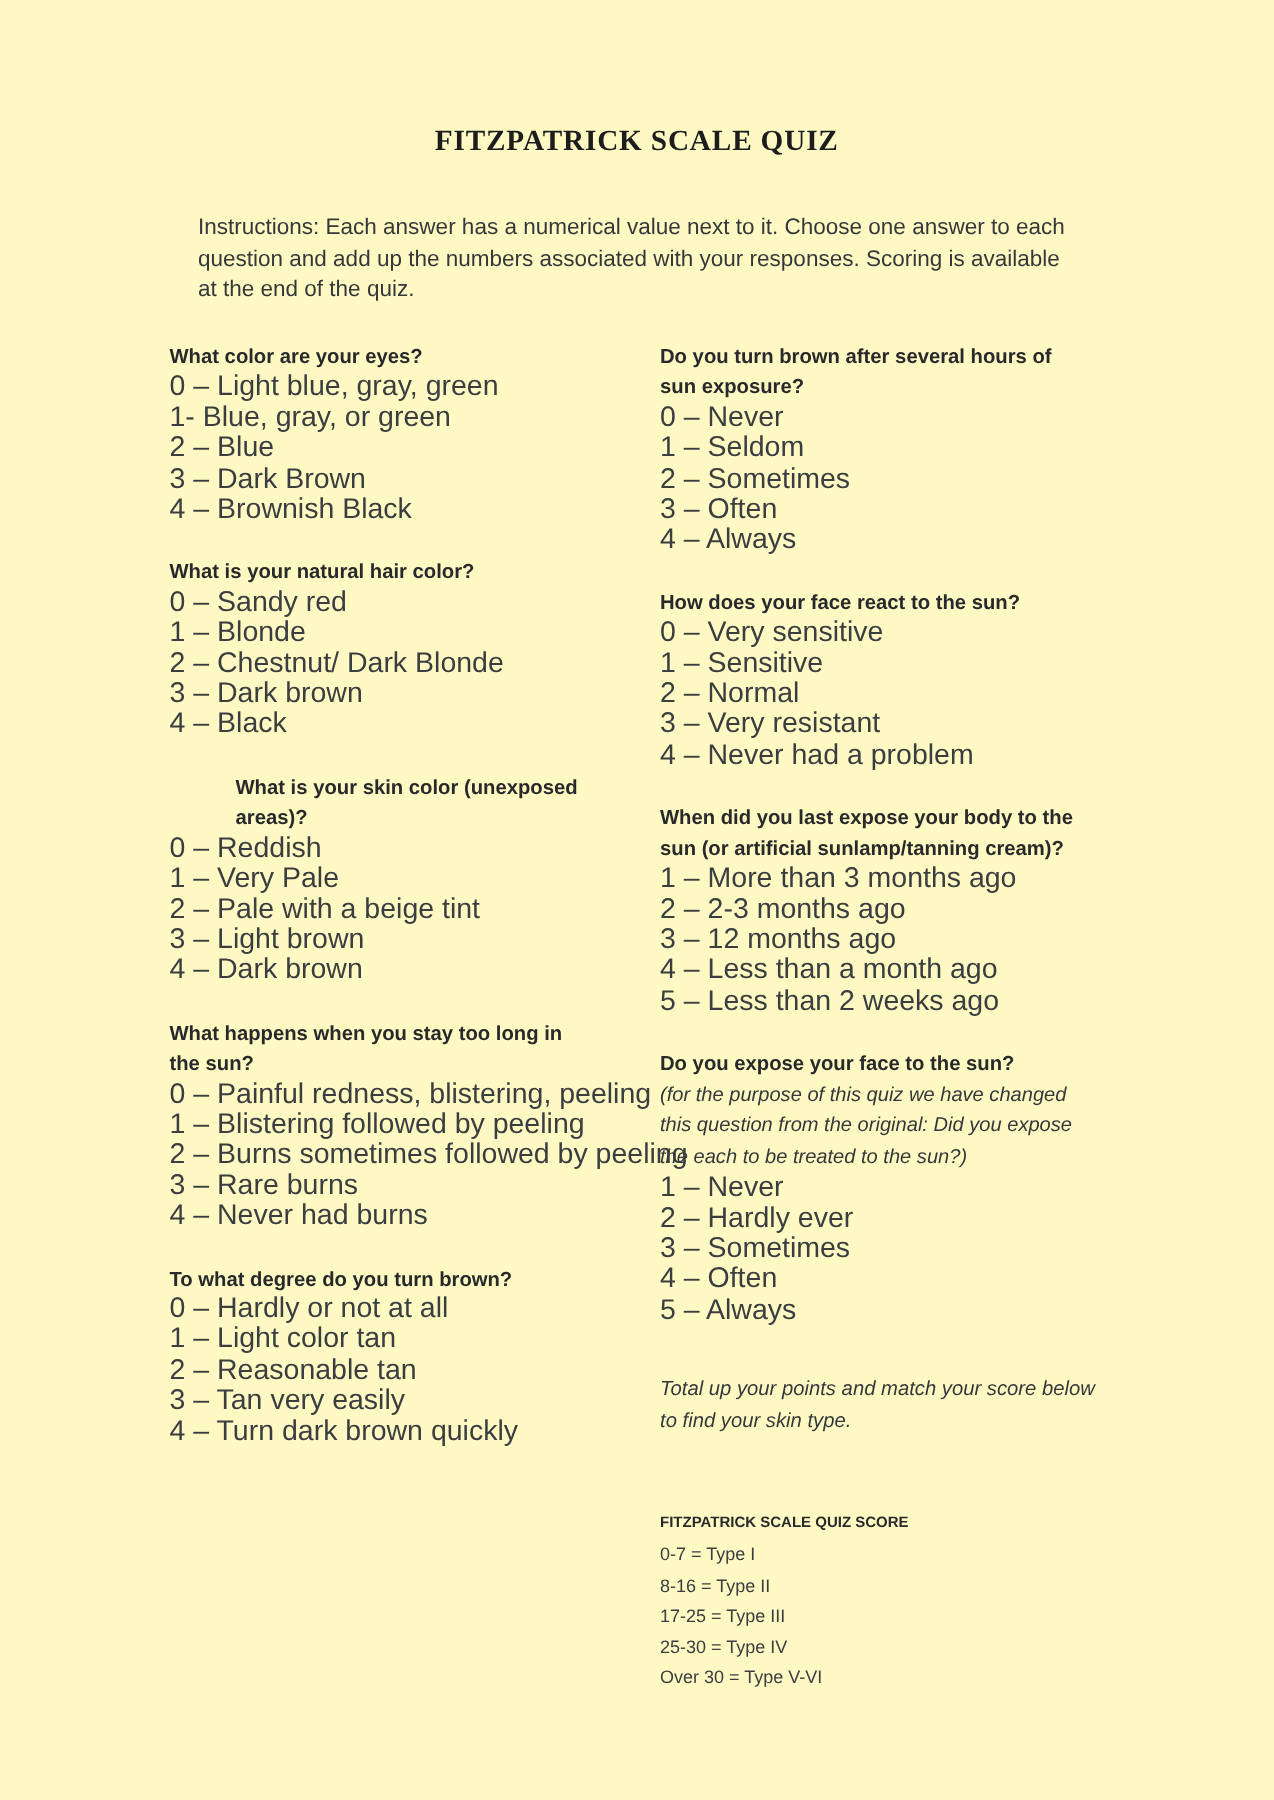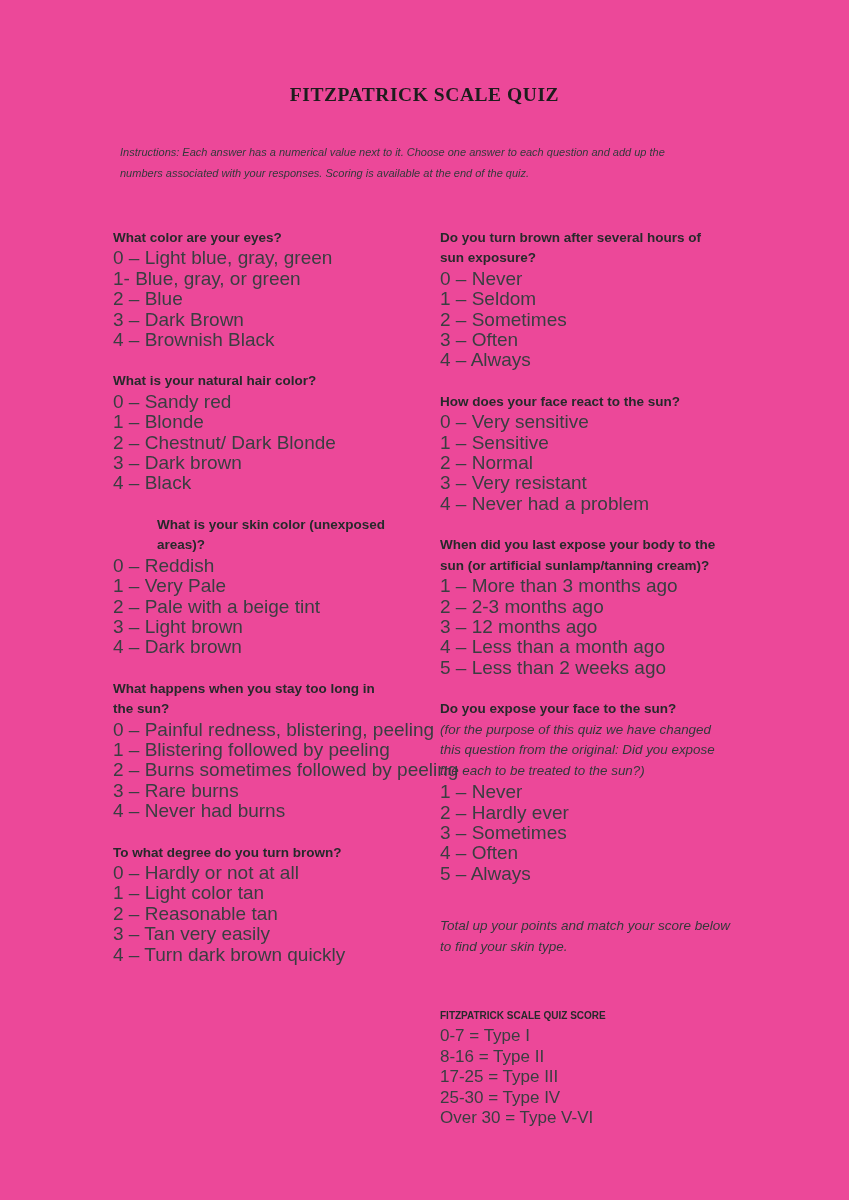--- a/index.html
+++ b/index.html
@@ -16,46 +16,45 @@
     color: #34383b;
     -webkit-font-smoothing: antialiased;
   }
 
   .page {
     position: absolute;
     left: 0;
     top: 0;
     width: 849px;
     height: 1200px;
-    background: #ec4899;
+    background: #fef9c3;
   }
 
   
   .doc-title {
     position: absolute;
     left: 0;
     top: 84px;
     width: 849px;
     text-align: center;
     font-family: "Liberation Serif", "DejaVu Serif", serif;
     font-weight: bold;
     font-size: 19.5px;
     letter-spacing: 0.55px;
     color: #1d1d1d;
     line-height: 22px;
   }
 
   
   .instructions {
     position: absolute;
-    left: 120px;
+    left: 132px;
     top: 142px;
     width: 578px;
-    font-style: italic;
-    font-size: 11px;
+    font-size: 15px;
     line-height: 20.6px;
     color: #34383b;
   }
 
   
   .col {
     position: absolute;
     top: 228px;
   }
   .col-left  { left: 113px; width: 318px; }
@@ -102,21 +101,21 @@
     line-height: 20.4px;
     color: #27292b;
     margin-top: 16px;
   }
   .score-list {
     list-style: none;
     margin: 0;
     padding: 0;
   }
   .score-list li {
-    font-size: 17px;
+    font-size: 12px;
     line-height: 20.4px;
     color: #3a3e41;
     white-space: pre;
   }
 
   .spacer-sm { height: 11px; }
 </style>
 </head>
 <body>
 

